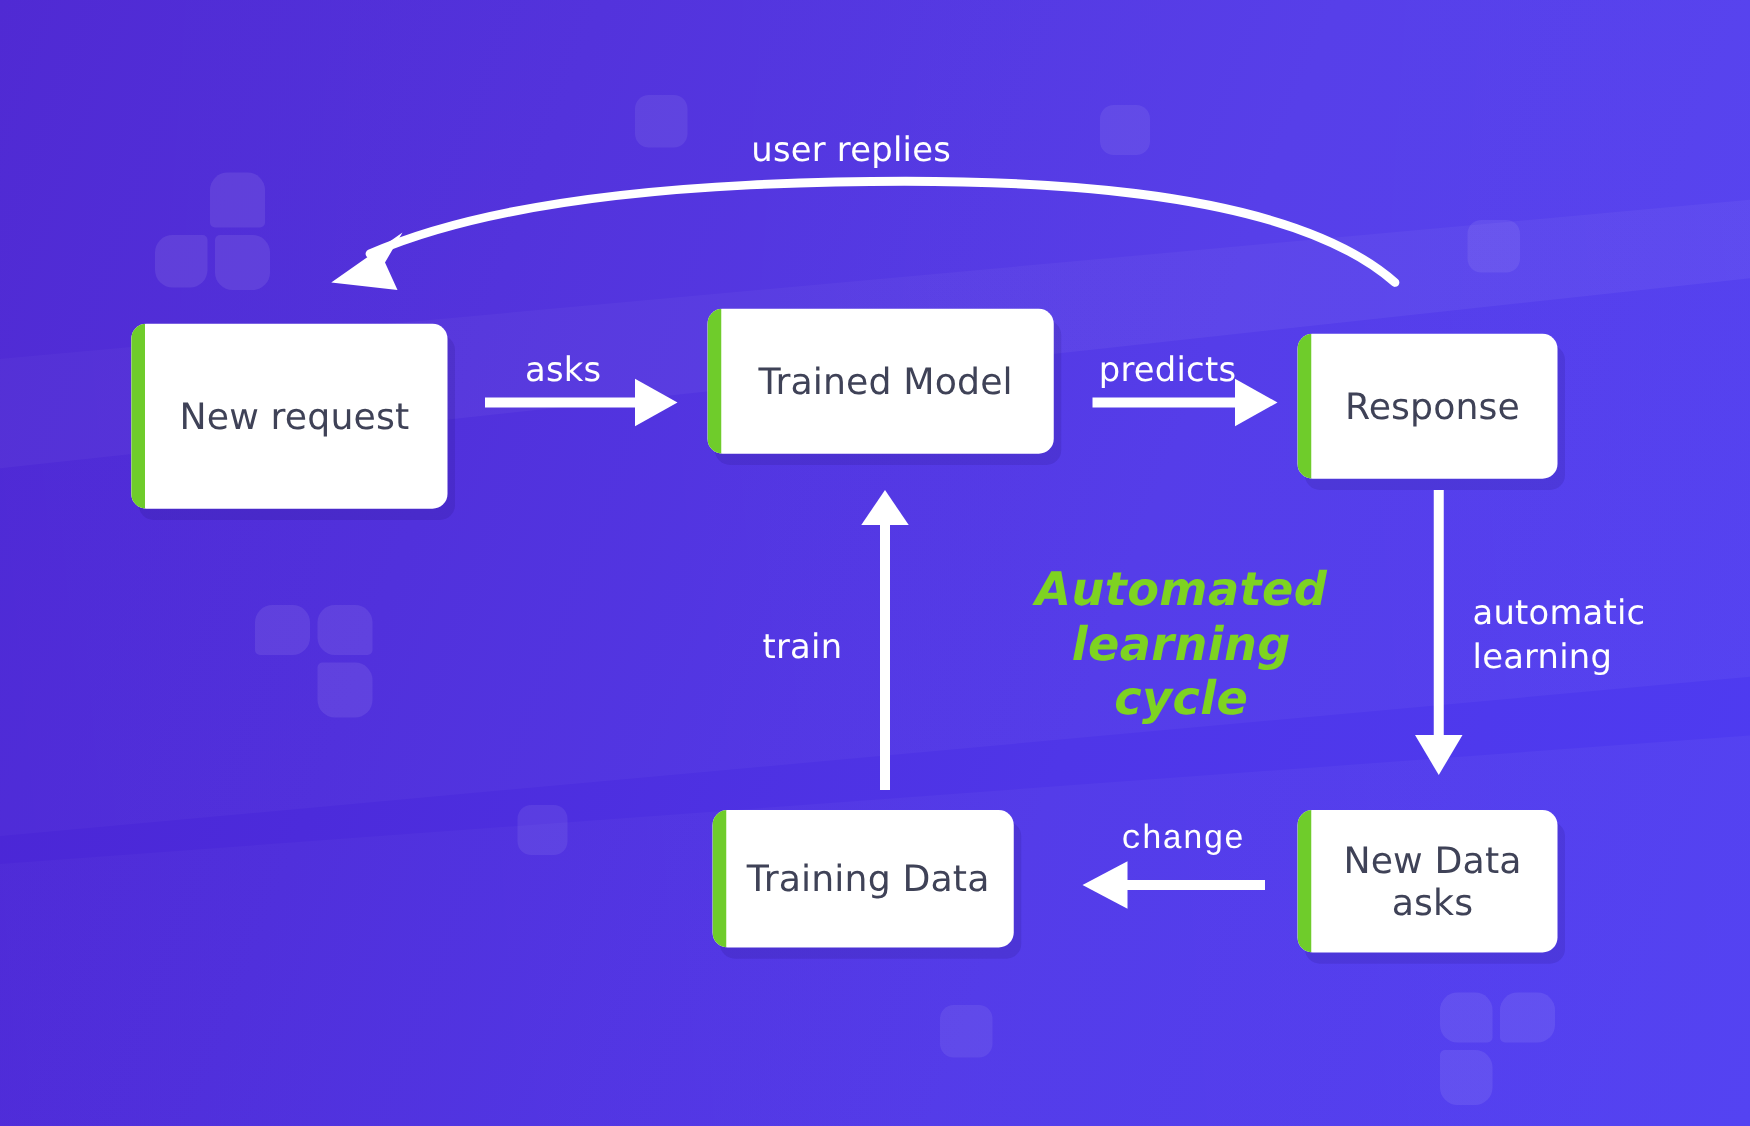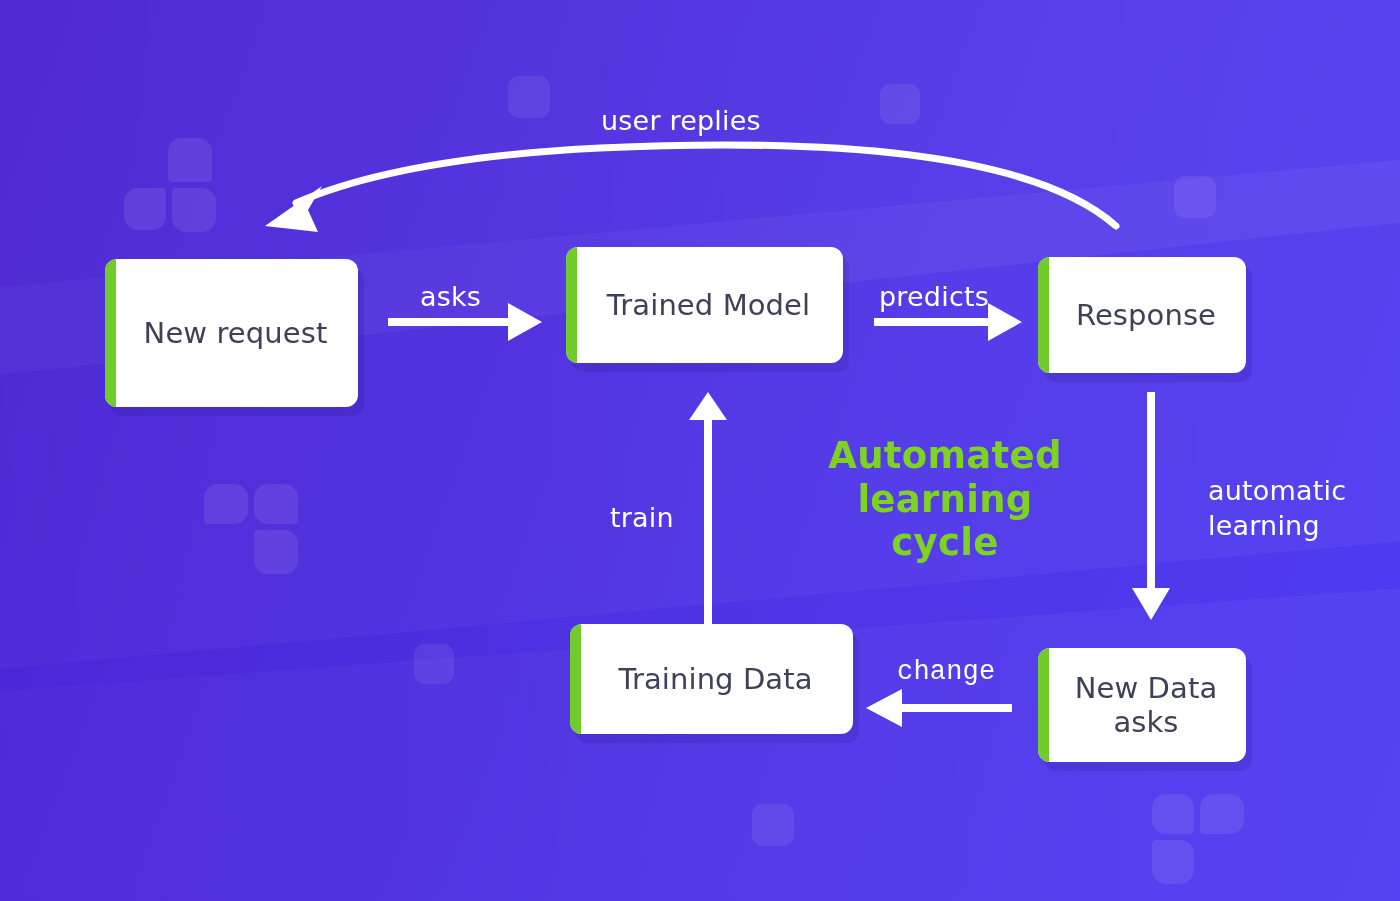--- a/index.html
+++ b/index.html
@@ -192,46 +192,46 @@
   <div class="node" style="left:105px; top:259px; width:253px; height:148px;">
     <span class="accent"></span>
     <span class="label">New request</span>
   </div>
 
   <div class="node" style="left:566px; top:247px; width:277px; height:116px;">
     <span class="accent"></span>
     <span class="label">Trained Model</span>
   </div>
 
-  <div class="node" style="left:1038px; top:257px; width:208px; height:116px;">
+  <div class="node" style="left:1038px; top:267px; width:208px; height:116px;">
     <span class="accent"></span>
     <span class="label">Response</span>
   </div>
 
-  <div class="node" style="left:570px; top:624px; width:283px; height:110px;">
+  <div class="node" style="left:570px; top:648px; width:241px; height:110px;">
     <span class="accent"></span>
     <span class="label">Training Data</span>
   </div>
 
   <div class="node" style="left:1038px; top:648px; width:208px; height:114px;">
     <span class="accent"></span>
     <span class="label" style="white-space: pre-line;">New Data
 asks</span>
   </div>
 
   <div class="edge-label" style="left:601px; top:103px;">user replies</div>
 
   <div class="edge-label" style="left:420px; top:279px;">asks</div>
 
   <div class="edge-label" style="left:879px; top:279px;">predicts</div>
 
-  <div class="edge-label" style="left:1208px; top:473px; text-align:left;">automatic
+  <div class="edge-label" style="left:1178px; top:473px; text-align:left;">automatic
 learning</div>
 
   <div class="edge-label" style="left:897px; top:655px;font-family:Liberation Mono, monospace;">change</div>
 
   <div class="edge-label" style="left:610px; top:500px;">train</div>
 
-  <div class="cycle-title" style="left:820px; top:434px; width:250px;">Automated
+  <div class="cycle-title" style="left:820px; top:450px; width:250px;font-style:italic;">Automated
 learning
 cycle</div>
 
 </div>
 
 </body></html>

